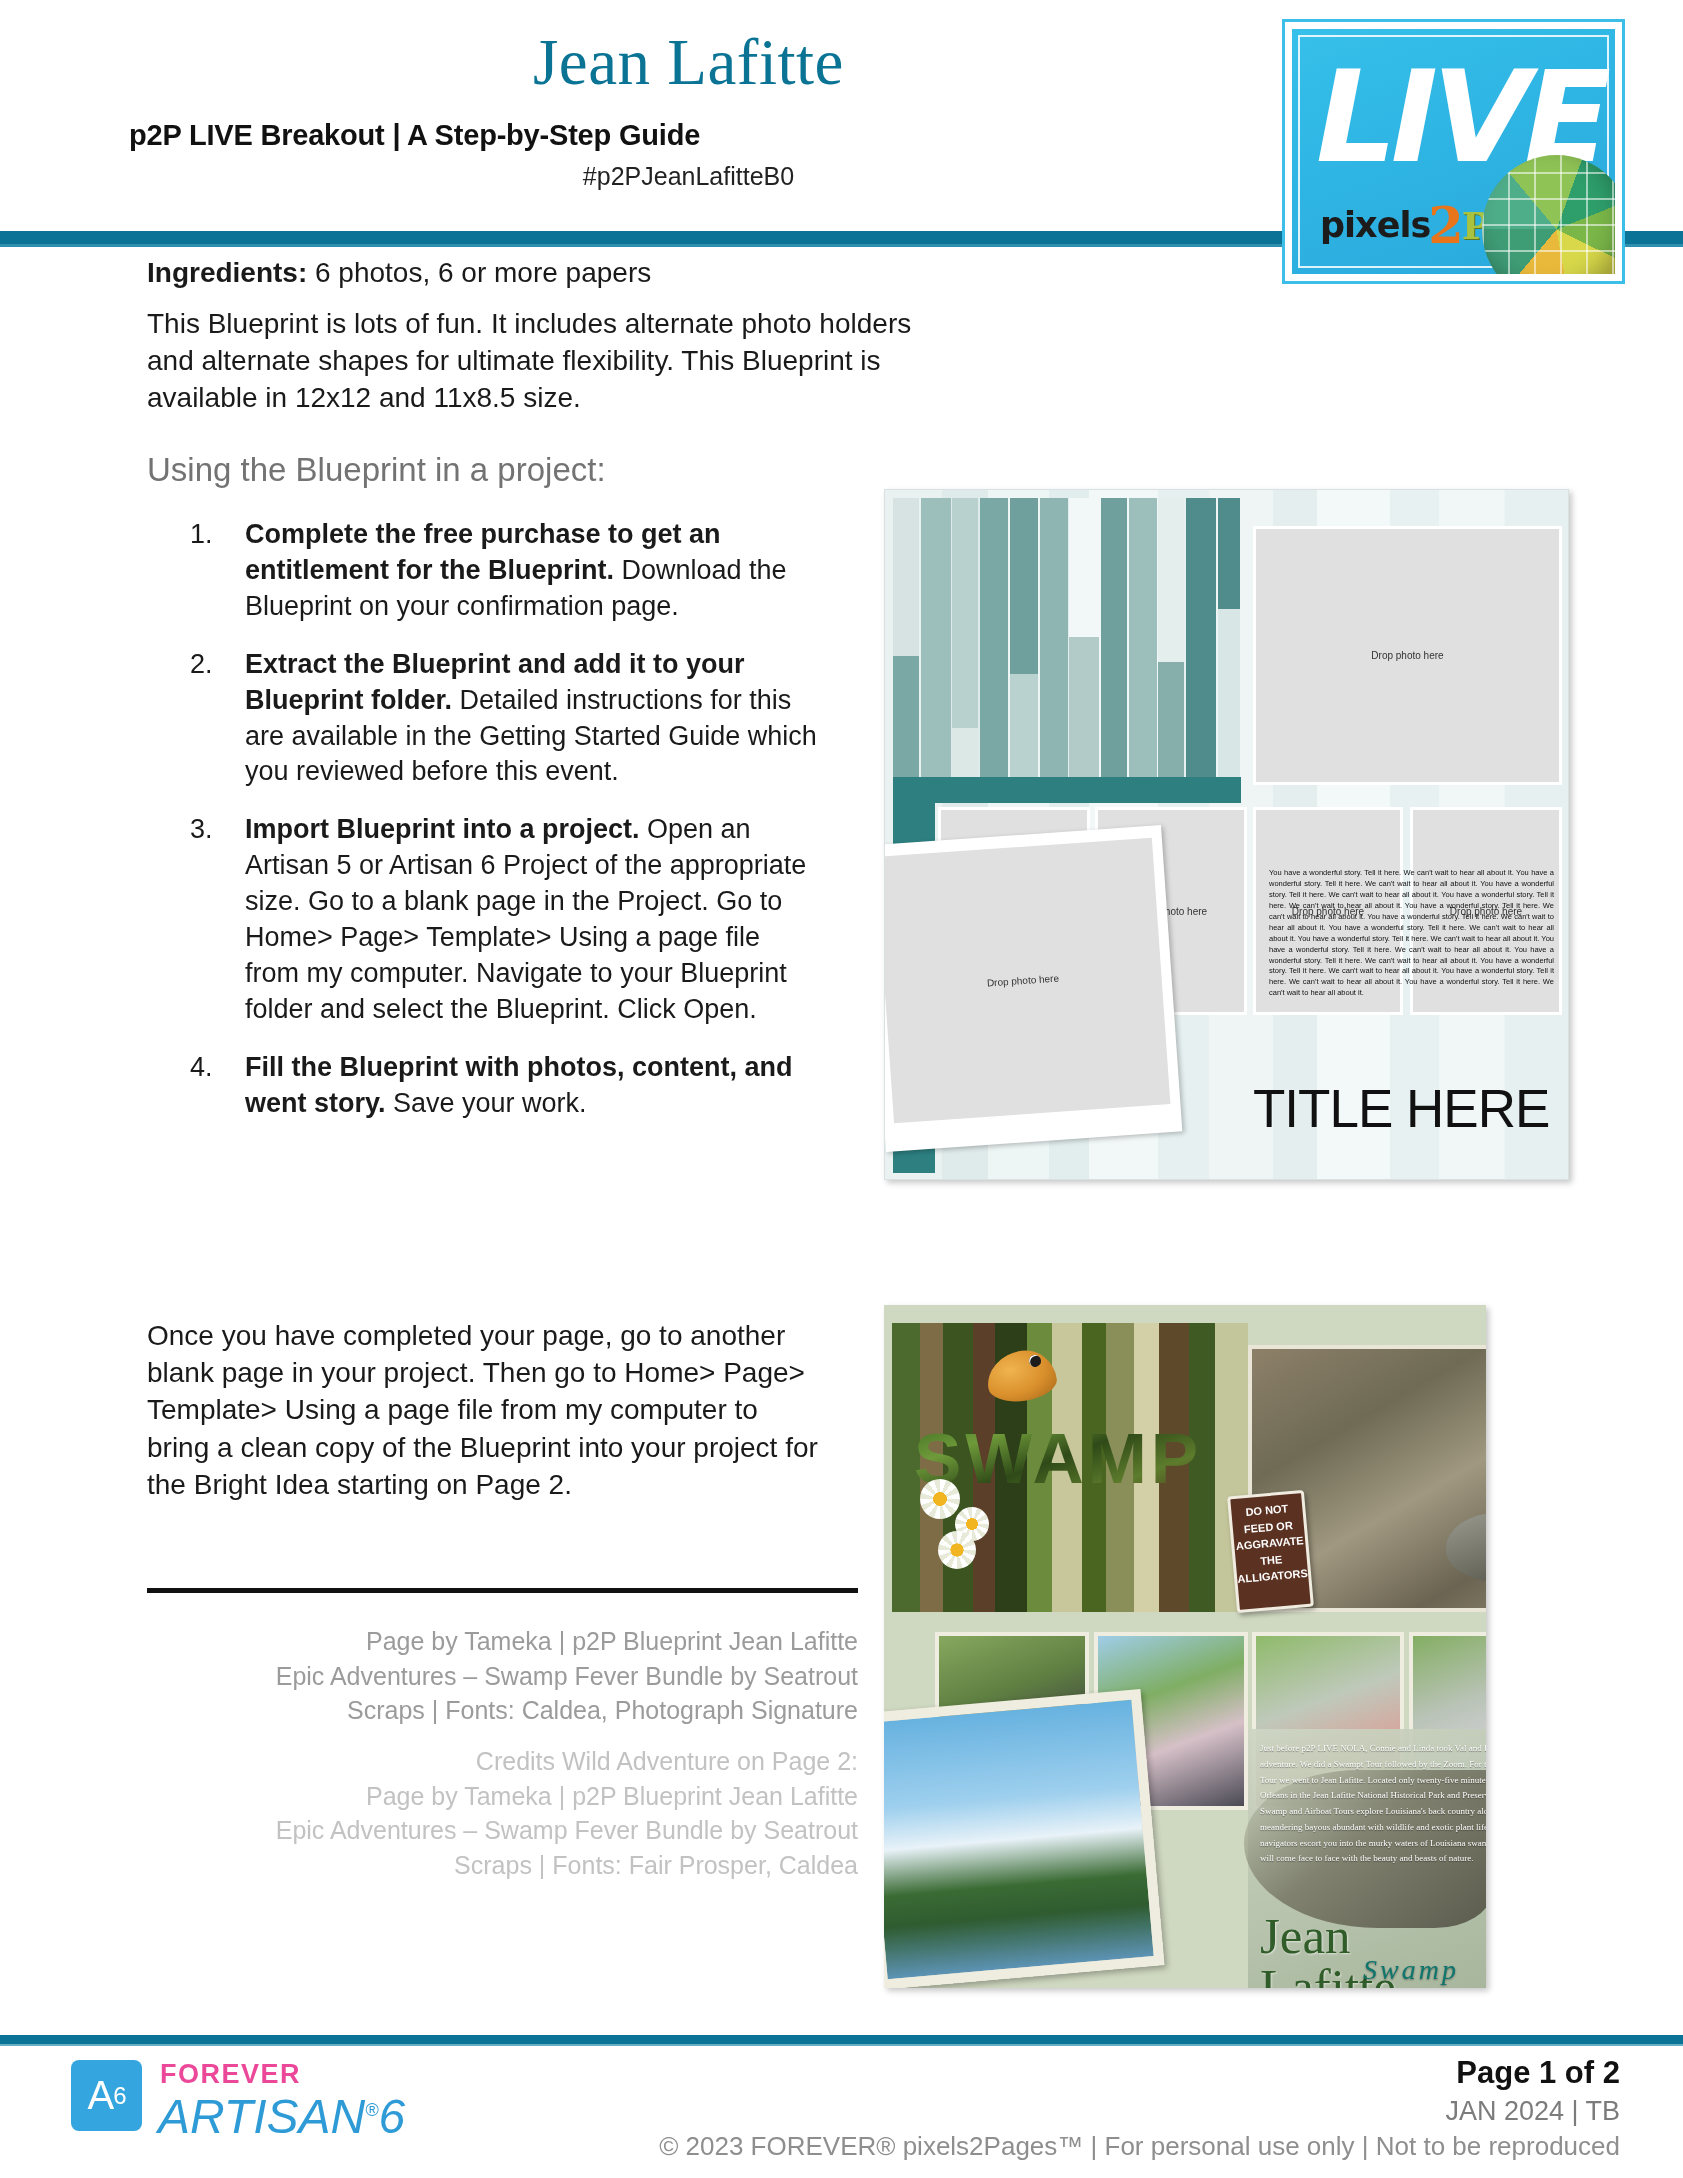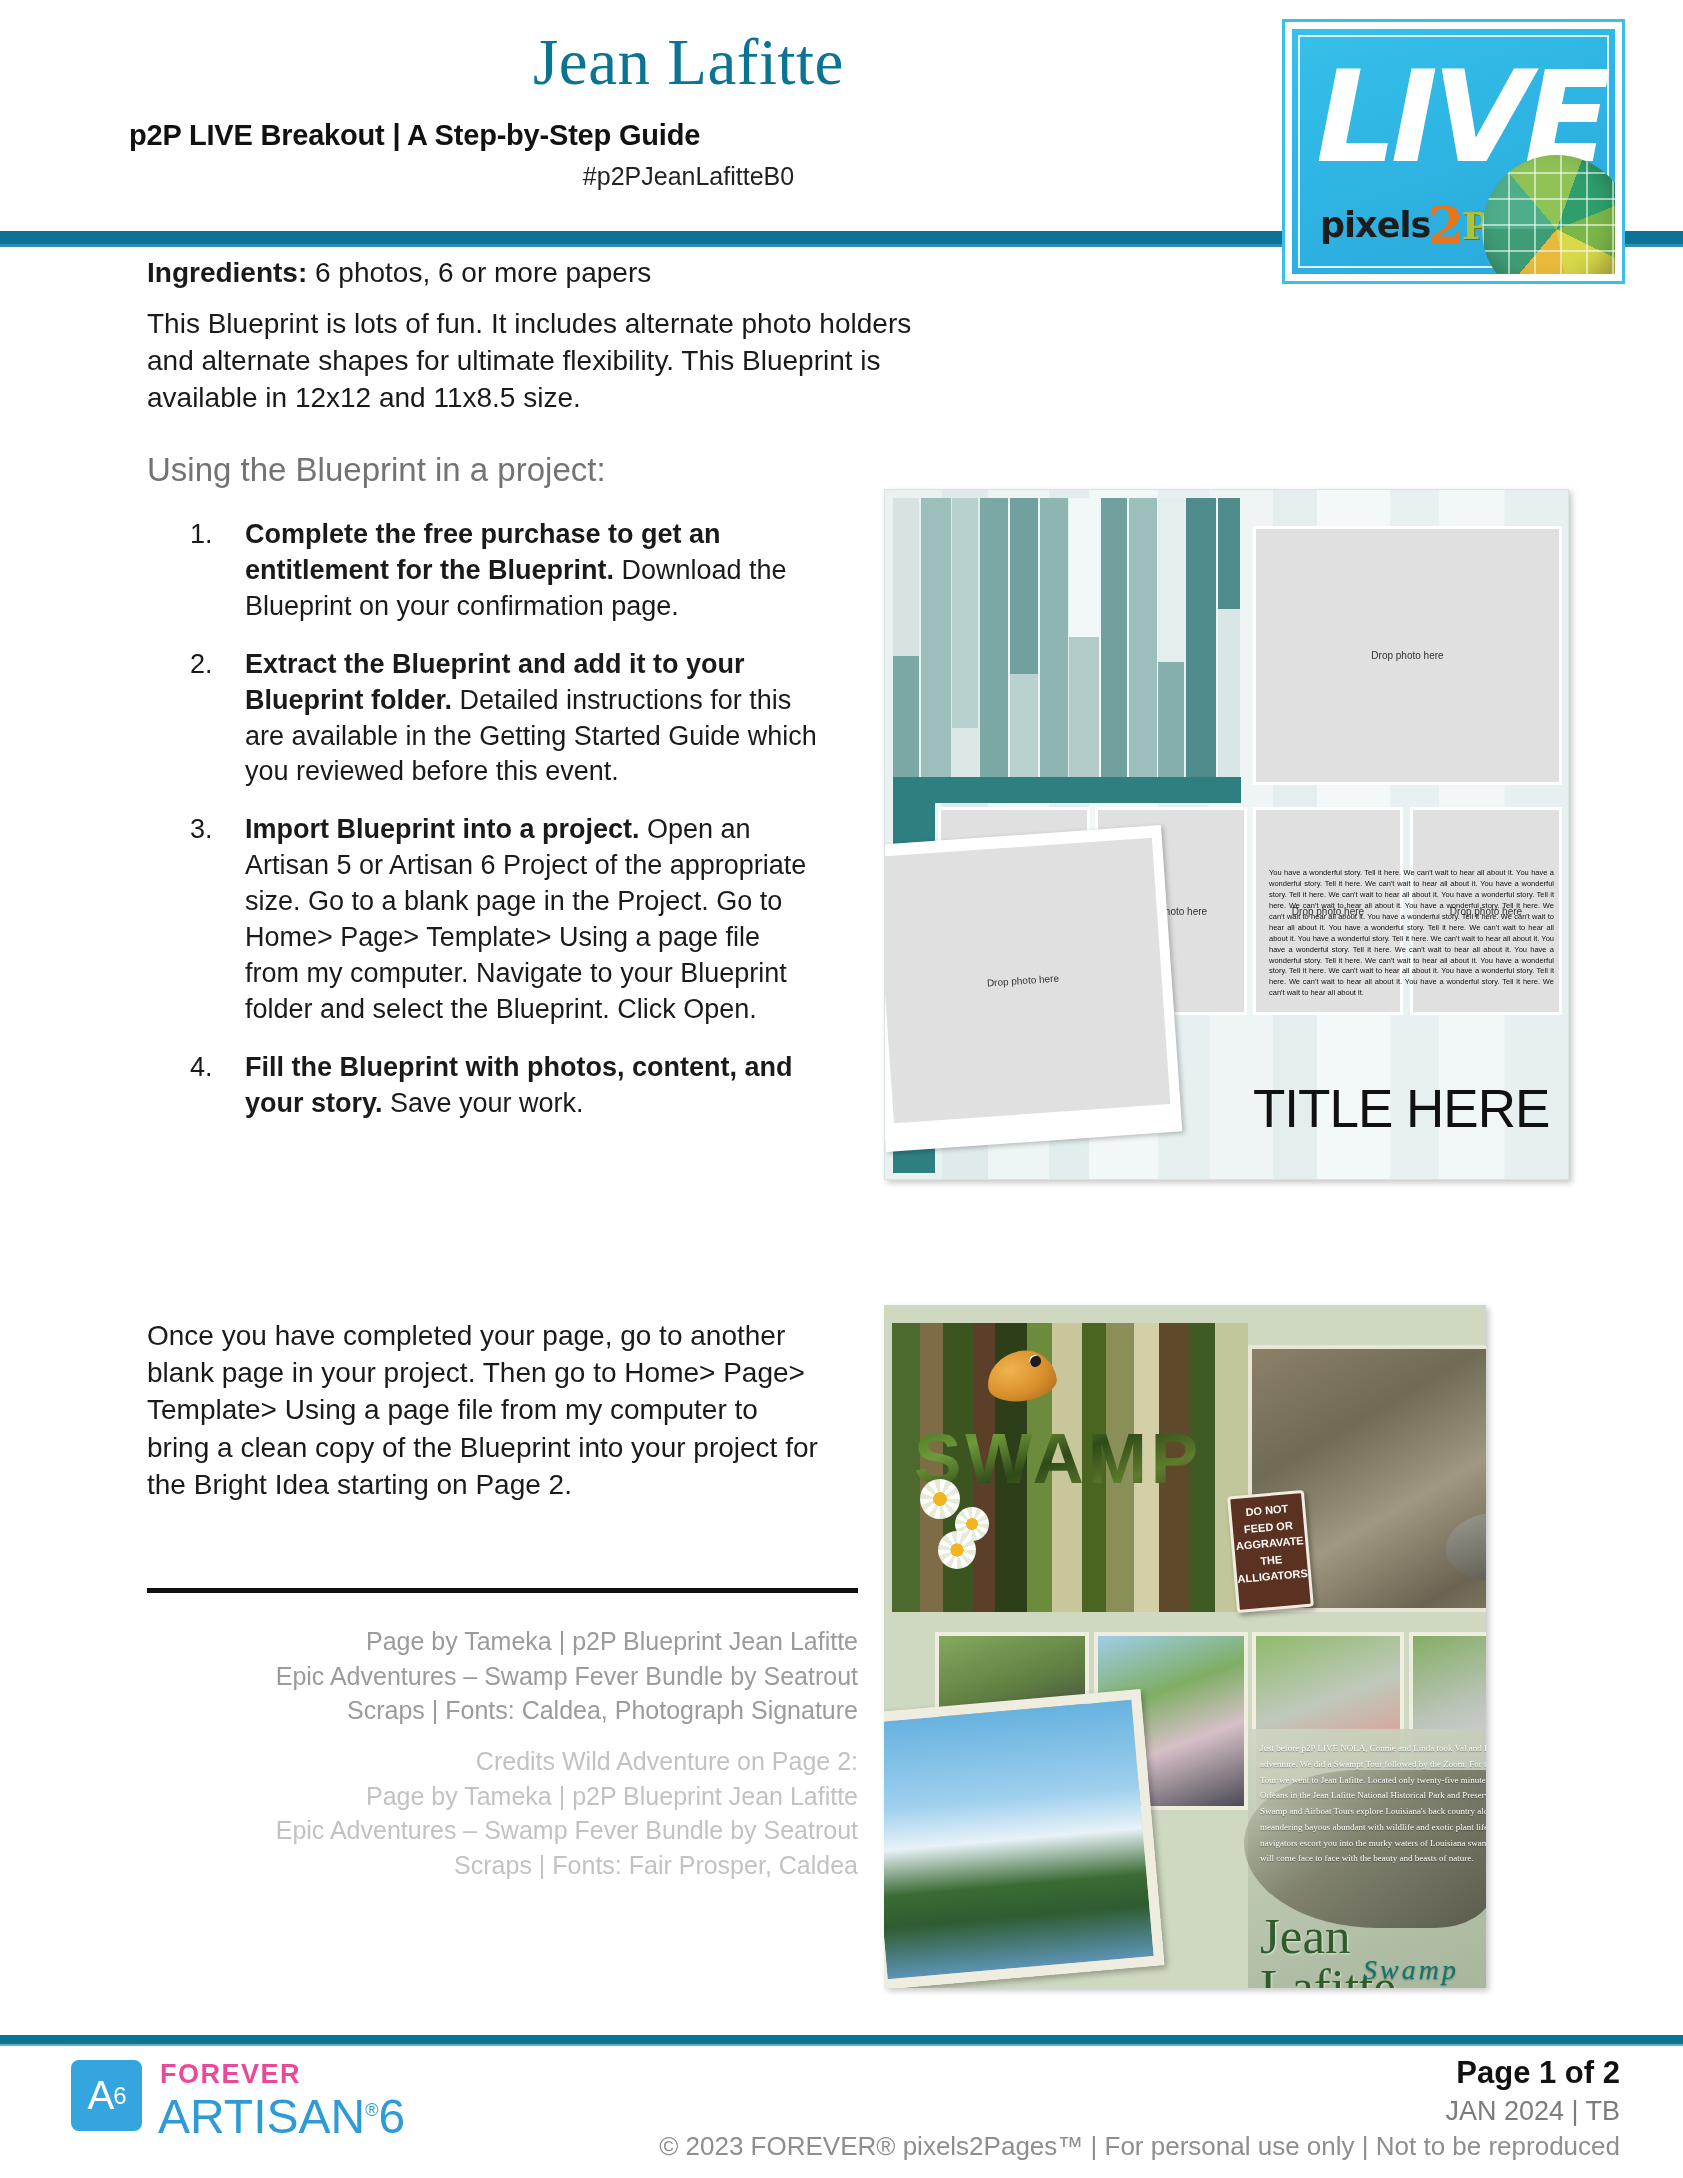--- a/index.html
+++ b/index.html
@@ -326,21 +326,21 @@
     display:flex; align-items:center; justify-content:center;
     letter-spacing:-1px;
   }
   .a6-badge sub { font-size:24px; vertical-align:sub; }
   .brand-forever {
     position:absolute; left:160px; top:2059px;
     font-size:27px; font-weight:700; letter-spacing:1.5px; color:#ec4899;
   }
   .brand-artisan {
     position:absolute; left:158px; top:2089px;
-    font-size:48px; font-weight:400; letter-spacing:0px; color:#2E9BD6;
+    font-size:48px; font-weight:400; letter-spacing:0px; color:#2E9BD6;font-style:italic;
   }
   .brand-artisan sup { font-size:18px; }
   .page-num {
     position:absolute; right:63px; top:2055px;
     font-size:31px; font-weight:700; color:#111; text-align:right;
   }
   .page-date {
     position:absolute; right:63px; top:2096px;
     font-size:27px; color:#7c7c7c; text-align:right;
   }
@@ -381,21 +381,21 @@
   <li>
     <b>Complete the free purchase to get an entitlement for the Blueprint.</b><span> Download the Blueprint on your confirmation page.</span>
   </li>
   <li>
     <b>Extract the Blueprint and add it to your Blueprint folder.</b><span> Detailed instructions for this are available in the Getting Started Guide which you reviewed before this event.</span>
   </li>
   <li>
     <b>Import Blueprint into a project.</b><span> Open an Artisan 5 or Artisan 6 Project of the appropriate size. Go to a blank page in the Project. Go to Home&gt; Page&gt; Template&gt; Using a page file from my computer. Navigate to your Blueprint folder and select the Blueprint. Click Open.</span>
   </li>
   <li>
-    <b>Fill the Blueprint with photos, content, and your story.</b><span> Save your work.</span>
+    <b>Fill the Blueprint with photos, content, and went story.</b><span> Save your work.</span>
   </li>
 </ol>
 
 <div class="outro">Once you have completed your page, go to another blank page in your project. Then go to Home&gt; Page&gt; Template&gt; Using a page file from my computer to bring a clean copy of the Blueprint into your project for the Bright Idea starting on Page 2.</div>
 
 <div class="credit-rule"></div>
 <div class="credits-a" style="white-space:pre-line">Page by Tameka | p2P Blueprint Jean Lafitte
 Epic Adventures – Swamp Fever Bundle by Seatrout
 Scraps | Fonts: Caldea, Photograph Signature</div>
 <div class="credits-b" style="white-space:pre-line">Credits Wild Adventure on Page 2:

